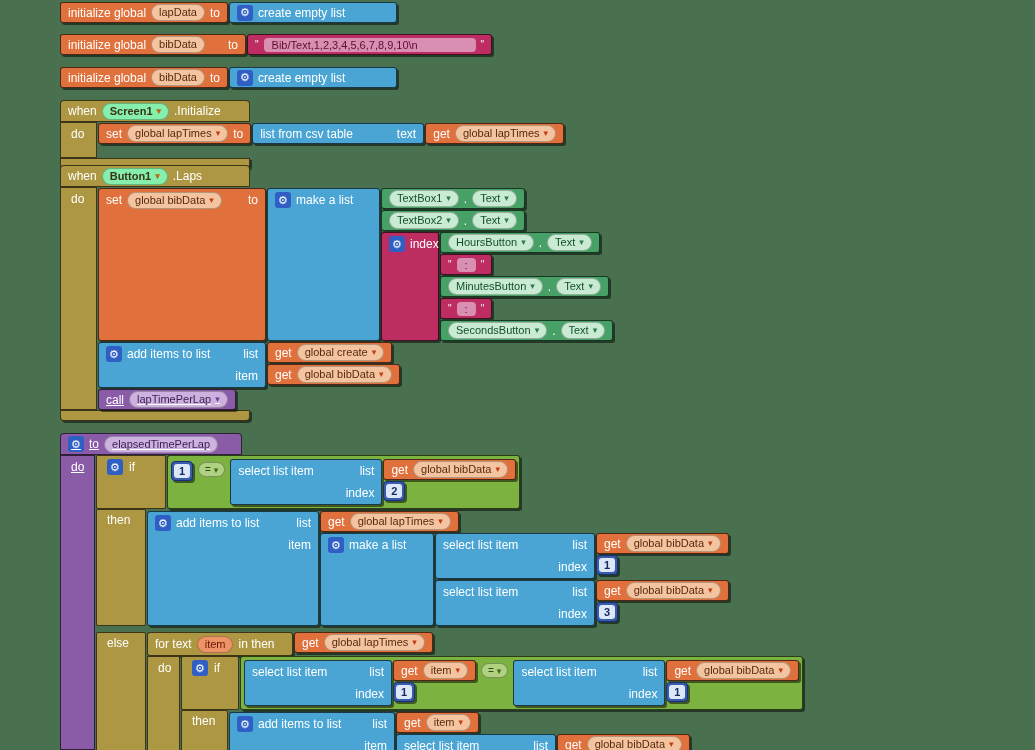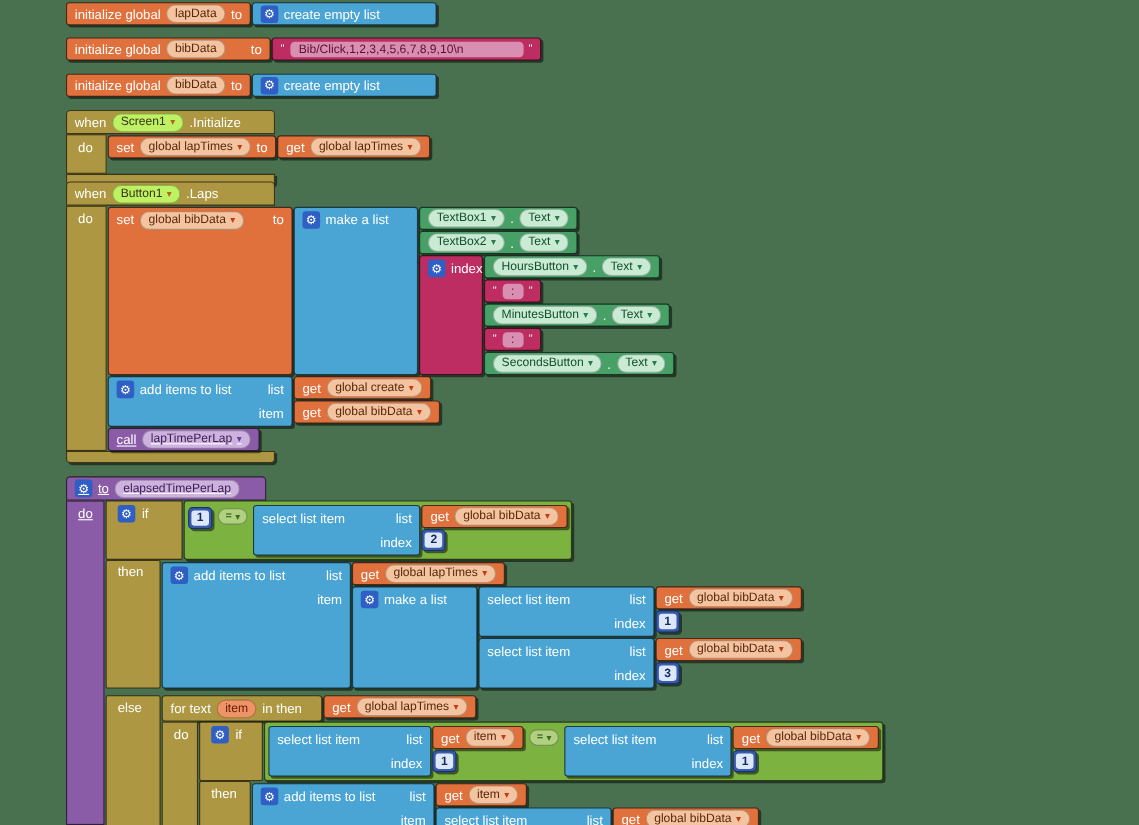--- a/index.html
+++ b/index.html
@@ -33,21 +33,21 @@
   .c-text{background:#BE2D62;}
   .c-comp{background:#47A066;}
   .c-proc{background:#8A5BA6;text-decoration:underline;}
 
   .oval{
     background:#F4C4A0;color:#58290d;border-radius:10px;padding:1px 7px;
     display:inline-flex;align-items:center;gap:4px;font-size:11px;line-height:13px;
     border:1px solid rgba(0,0,0,.25);white-space:nowrap;
   }
   .oval .arr{color:#c23b17;font-size:9px;}
-  .oval.cream{background:#bef264;color:#3a3317;}
+  .oval.cream{background:#86efac;color:#3a3317;font-weight:bold;}
   .oval.cream .arr{color:#b06a1e;}
   .oval.mint{background:#C9EAD3;color:#14502c;}
   .oval.mint .arr{color:#2c7a4b;}
   .oval.lav{background:#CDB2DF;color:#3a1d52;}
   .oval.lav .arr{color:#6d3f93;}
   .oval.salmon{background:#EC9465;color:#6b1505;}
 
   .gear{
     width:16px;height:16px;border-radius:3px;background:#2F5EC4;color:#fff;
     display:inline-flex;align-items:center;justify-content:center;font-size:11px;flex:0 0 auto;
@@ -101,21 +101,21 @@
 <div class="g row" style="left:60px;top:34px;gap:1px">
   <div class="blk c-var" style="width:186px">
     <span>initialize global</span>
     <span class="oval">
         <span>bibData</span>
       </span>
     <span class="rlabel">to</span>
   </div>
   <div class="blk c-text">
     <span class="q">"</span>
-    <span class="strfield" style="min-width:196px">Bib/Click,1,2,3,4,5,6,7,8,9,10\n</span>
+    <span class="strfield" style="min-width:196px">Bib/Text,1,2,3,4,5,6,7,8,9,10\n</span>
     <span class="q">"</span>
   </div>
 </div>
 
 <div class="g row" style="left:60px;top:67px;gap:1px">
   <div class="blk c-var">
     <span>initialize global</span>
     <span class="oval">
         <span>bibData</span>
       </span>
@@ -141,20 +141,24 @@
       <span>do</span>
     </div>
     <div class="row" style="gap:1px;padding-top:1px;">
       <div class="blk c-var">
         <span>set</span>
         <span class="oval">
             <span>global lapTimes</span>
             <span class="arr">▾</span>
           </span>
         <span>to</span>
+      </div>
+      <div class="blk c-list" style="width:172px">
+        <span>list from csv table</span>
+        <span class="rlabel">text</span>
       </div>
       <div class="blk c-var">
         <span>get</span>
         <span class="oval">
             <span>global lapTimes</span>
             <span class="arr">▾</span>
           </span>
       </div>
     </div>
   </div>

